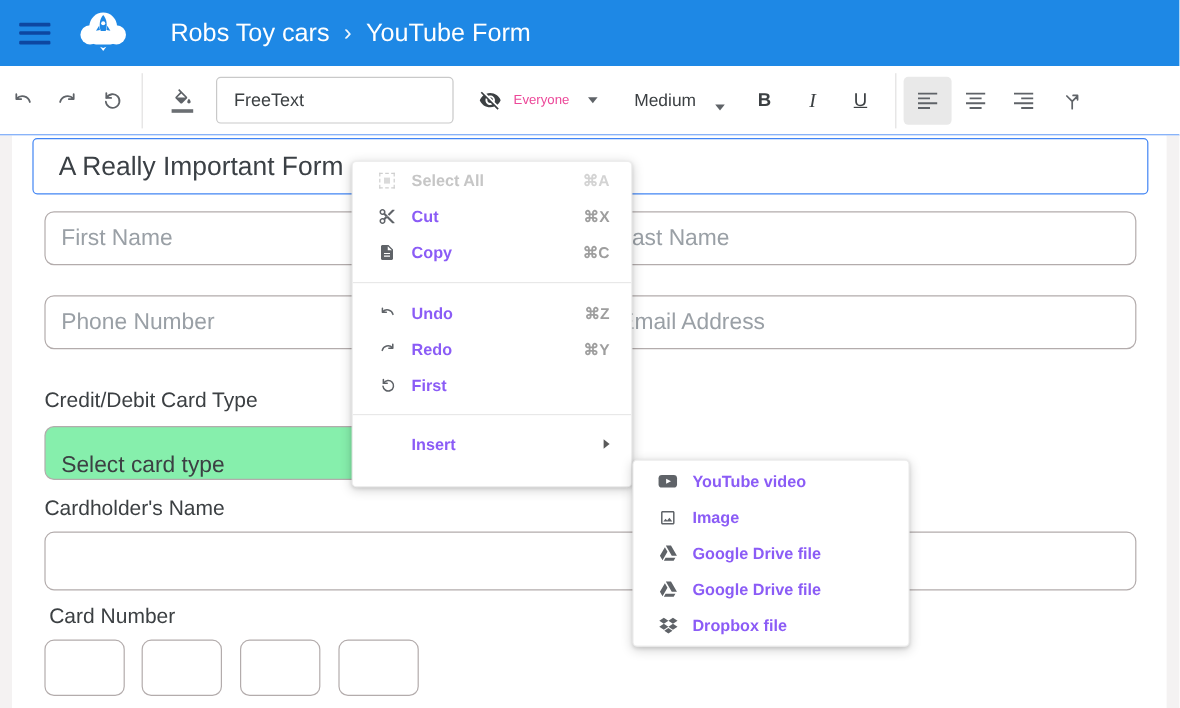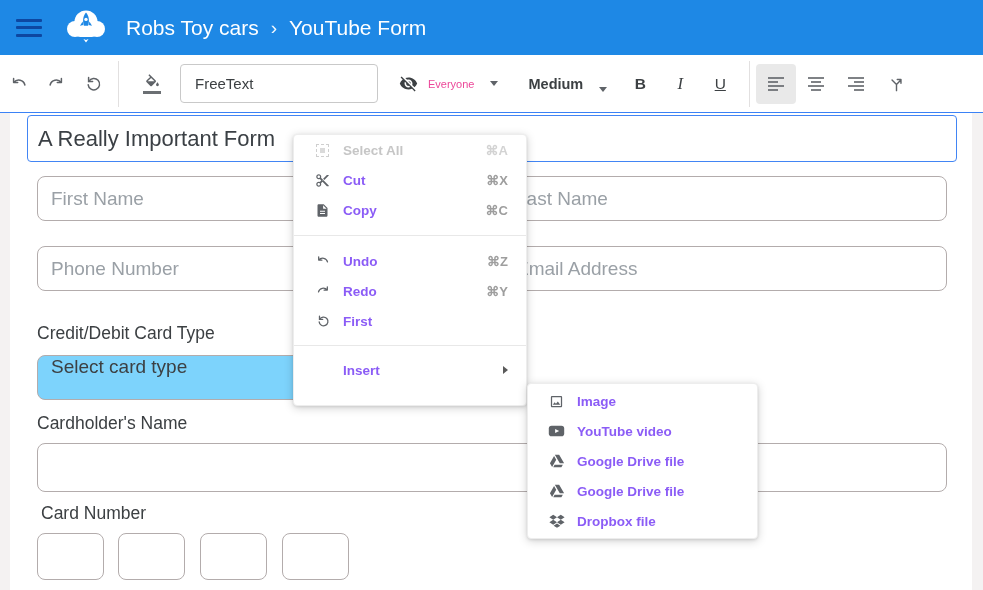--- a/index.html
+++ b/index.html
@@ -3,55 +3,55 @@
 <meta charset="utf-8">
 <style>
   * { box-sizing: border-box; margin: 0; padding: 0; }
   html,body { width: 983px; height: 590px; font-family: "Liberation Sans", sans-serif; background:#fff; overflow:hidden; }
 
   
   .header { height:55px; background:#1E88E5; display:flex; align-items:center; padding:0 14px; }
   .hamburger { width:26px; height:18px; display:flex; flex-direction:column; justify-content:space-between; cursor:pointer; margin-left:2px; }
   .hamburger div { height:3px; background:#0D47A1; border-radius:1px; }
   .logo { margin-left:20px; width:48px; height:44px; }
-  .breadcrumb { color:#fff; font-size:21px; margin-left:16px; display:flex; align-items:center; }
+  .breadcrumb { color:#fff; font-size:21px; margin-left:32px; display:flex; align-items:center; }
   .breadcrumb .sep { margin:0 12px; font-size:19px; opacity:.95; }
 
   
   .toolbar { height:58px; background:#fff; border-bottom:1px solid #3b82f6; display:flex; align-items:center; }
   .tbtn { width:37px; height:38px; display:flex; align-items:center; justify-content:center; cursor:pointer; }
   .tsep { width:1px; height:46px; background:#e2e0e0; margin:0 7px; }
   .fill-btn { width:36px; height:38px; display:flex; flex-direction:column; align-items:center; justify-content:center; margin-left:8px; cursor:pointer; }
   .fill-underline { width:18px; height:3px; background:#6b6f73; margin-top:1px; }
   .field-type-input { margin-left:10px; width:198px; height:39px; border:1px solid #c9c9c9; border-radius:4px; padding:0 14px; font-size:15px; color:#3c4043; font-family:"Liberation Sans",sans-serif; }
   .vis-group { display:flex; align-items:center; margin-left:21px; cursor:pointer; }
   .vis-label { font-size:11px; color:#ec4899; margin-left:10px; }
   .caret { width:0; height:0; border-left:4px solid transparent; border-right:4px solid transparent; border-top:5px solid #5f6368; margin-left:16px; }
-  .size-group { display:flex; align-items:flex-end; margin-left:30px; cursor:pointer;font-weight:bold; }
+  .size-group { display:flex; align-items:flex-end; margin-left:30px; cursor:pointer; }
   .size-label { font-size:14.5px; color:#3c4043; }
   .fmt { width:40px; height:38px; display:flex; align-items:center; justify-content:center; font-size:15.5px; color:#3c4043; cursor:pointer; }
   .fmt.bold { font-weight:700; margin-left:13px; }
   .fmt.italic { font-style:italic; font-family:"Liberation Serif",serif; font-size:16.5px; }
   .fmt.underline { text-decoration:underline; }
   .align-btn { width:40px; height:40px; display:flex; align-items:center; justify-content:center; border-radius:4px; cursor:pointer; }
   .align-btn.active { background:#e9e9e9; }
   .branch-btn { width:40px; height:40px; display:flex; align-items:center; justify-content:center; cursor:pointer; }
 
   
   .content { position:relative; height:477px; background:#fff; }
   .strip { position:absolute; top:0; bottom:0; background:#f4f2f2; z-index:1; }
   .strip.left { left:0; width:10px; }
   .strip.right { right:0; width:11px; }
   .page { position:absolute; left:10px; right:11px; top:0; bottom:0; background:#fff; z-index:2; }
 
-  .title-input { position:absolute; left:17px; top:2px; width:930px; height:47px; border:1.5px solid #4285F4; border-radius:4px; font-size:22px; color:#3b4045; padding:0 10px; font-family:"Liberation Sans",sans-serif; outline:none; }
+  .title-input { position:absolute; left:17px; top:2px; width:930px; height:47px; border:1.5px solid #4285F4; border-radius:4px; font-size:22px; color:#3b4045; padding:0 21px; font-family:"Liberation Sans",sans-serif; outline:none; }
   .field { position:absolute; height:45px; border:1px solid #b3acac; border-radius:8px; font-size:19px; padding:0 13px; color:#3c4043; font-family:"Liberation Sans",sans-serif; background:#fff; outline:none; }
   .field::placeholder { color:#9aa0a6; opacity:1; }
   .flabel { position:absolute; font-size:17.5px; color:#3c4043; }
-  .select-box { position:absolute; left:27px; top:242px; width:445px; height:45px; border:1px solid #b3acac; border-radius:8px; display:flex; align-items:flex-start; padding:0 13px; font-size:19px; color:#3c4043; cursor:pointer; background:#7dd3fc; }
+  .select-box { position:absolute; left:27px; top:242px; width:445px; height:45px; border:1px solid #b3acac; border-radius:8px; display:flex; align-items:flex-end; padding:0 13px; font-size:19px; color:#3c4043; cursor:pointer; background:#86efac; }
   .card-box { position:absolute; top:420px; width:67px; height:47px; border:1px solid #b3acac; border-radius:8px; background:#fff; }
 
   
   .menu { position:absolute; background:#fff; border:1px solid #ededed; border-radius:4px; box-shadow:0 2px 10px rgba(0,0,0,.18), 0 1px 3px rgba(0,0,0,.1); z-index:20;font-weight:bold; }
   .ctx-menu { left:293px; top:21px; width:234px; padding-bottom:20px; }
   .sub-menu { left:527px; top:270px; width:231px; padding:2px 0; }
   .mitem { height:30px; display:flex; align-items:center; padding:0 18px 0 20px; cursor:pointer; font-size:13.5px; }
   .mitem .micon { width:17px; display:flex; align-items:center; justify-content:center; margin-right:12px; flex:none; }
   .mitem .mlabel { flex:1; color:#8b5cf6; }
   .mitem .mshortcut { color:#9e9e9e; font-size:13px; }
@@ -259,37 +259,37 @@
     <div class="mitem">
       <span class="micon"></span>
       <span class="mlabel">Insert</span>
       <span class="sub-arrow"></span>
     </div>
   </div>
 
   <div class="menu sub-menu">
     <div class="mitem">
       <span class="micon">
-        <svg width="15" height="15" viewBox="0 0 24 24">
-            <path fill="#5f6368" d="M19 5v14H5V5h14m0-2H5c-1.1 0-2 .9-2 2v14c0 1.1.9 2 2 2h14c1.1 0 2-.9 2-2V5c0-1.1-.9-2-2-2zm-4.86 8.86-3 3.87L9 13.14 6 17h12l-3.86-5.14z"></path>
-          </svg>
-      </span>
-      <span class="mlabel">Image</span>
-    </div>
-    <div class="mitem">
-      <span class="micon">
         <svg width="17" height="14" viewBox="0 0 24 20">
             <rect x="1" y="2.5" width="22" height="15" rx="4" fill="#5f6368"></rect>
             <path d="M10 7l5.8 3L10 13z" fill="#ffffff"></path>
           </svg>
       </span>
       <span class="mlabel">YouTube video</span>
     </div>
     <div class="mitem">
       <span class="micon">
+        <svg width="15" height="15" viewBox="0 0 24 24">
+            <path fill="#5f6368" d="M19 5v14H5V5h14m0-2H5c-1.1 0-2 .9-2 2v14c0 1.1.9 2 2 2h14c1.1 0 2-.9 2-2V5c0-1.1-.9-2-2-2zm-4.86 8.86-3 3.87L9 13.14 6 17h12l-3.86-5.14z"></path>
+          </svg>
+      </span>
+      <span class="mlabel">Image</span>
+    </div>
+    <div class="mitem">
+      <span class="micon">
         <svg width="16" height="14" viewBox="0 0 24 22">
             <path fill="#5f6368" d="M8.6 1h6.8l7.8 13.5h-6.8zM7.4 3.1.9 14.4l3.4 5.9 6.5-11.3zM6 20.9l2.3-4h12.9l-2.3 4z"></path>
           </svg>
       </span>
       <span class="mlabel">Google Drive file</span>
     </div>
     <div class="mitem">
       <span class="micon">
         <svg width="16" height="14" viewBox="0 0 24 22">
             <path fill="#5f6368" d="M8.6 1h6.8l7.8 13.5h-6.8zM7.4 3.1.9 14.4l3.4 5.9 6.5-11.3zM6 20.9l2.3-4h12.9l-2.3 4z"></path>

